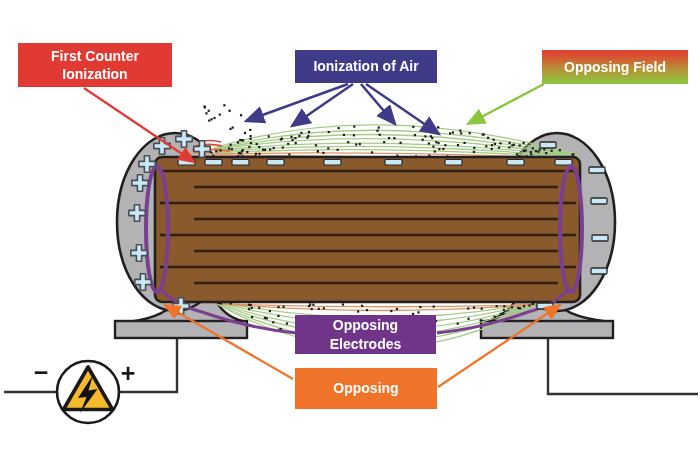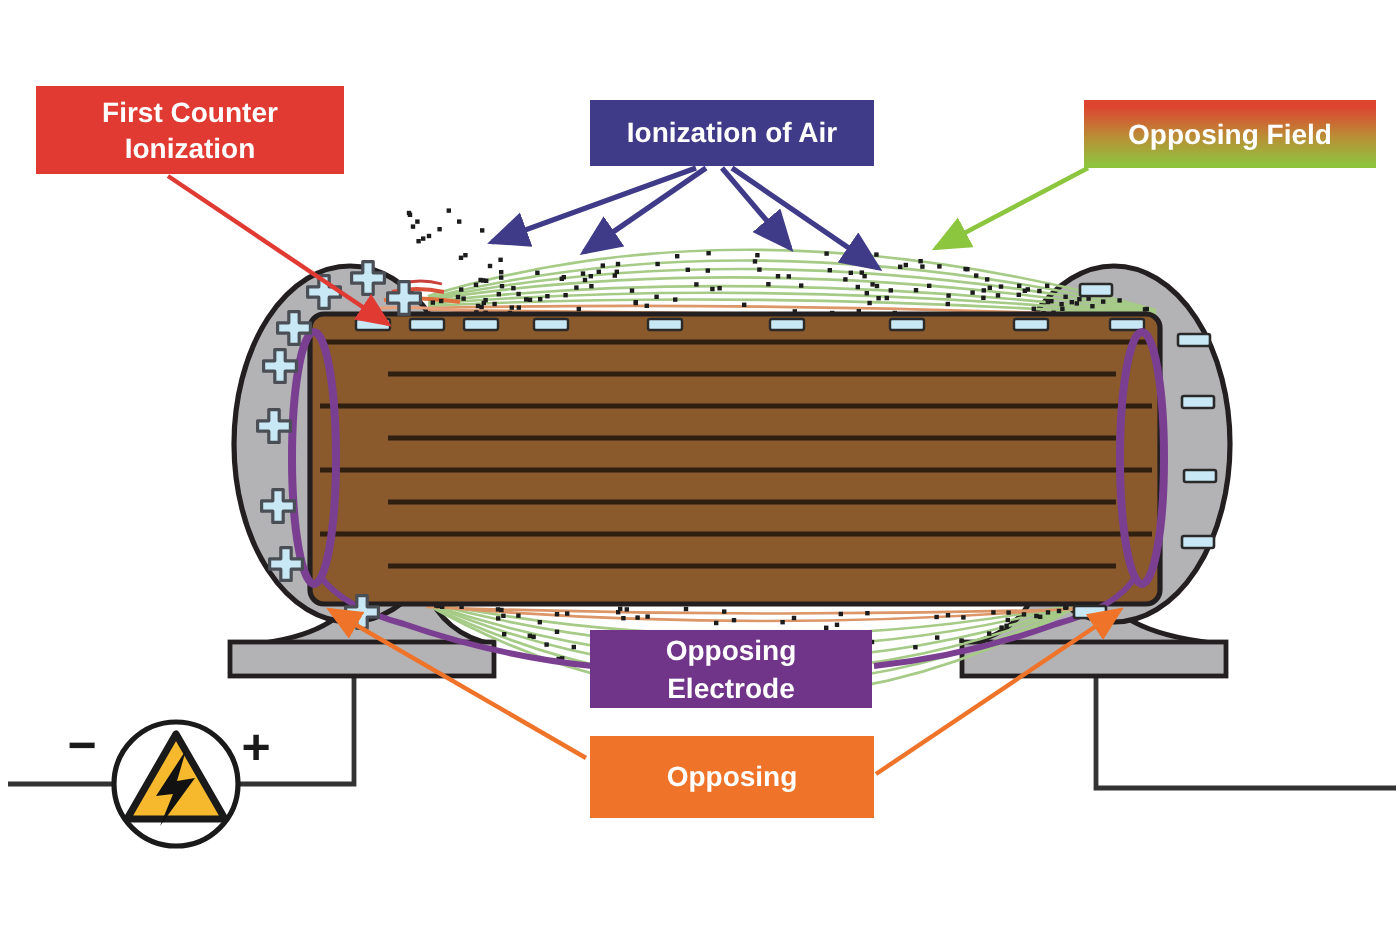--- a/index.html
+++ b/index.html
@@ -423,19 +423,19 @@
   <span>Ionization</span>
 </div>
 <div class="lbl lbl-navy">
   <span>Ionization of Air</span>
 </div>
 <div class="lbl lbl-grad">
   <span>Opposing Field</span>
 </div>
 <div class="lbl lbl-purple">
   <span>Opposing</span>
-  <span>Electrode</span>
+  <span>Electrodes</span>
 </div>
 <div class="lbl lbl-orange">
   <span>Opposing</span>
 </div>
 
 </div>
 
 </body></html>

